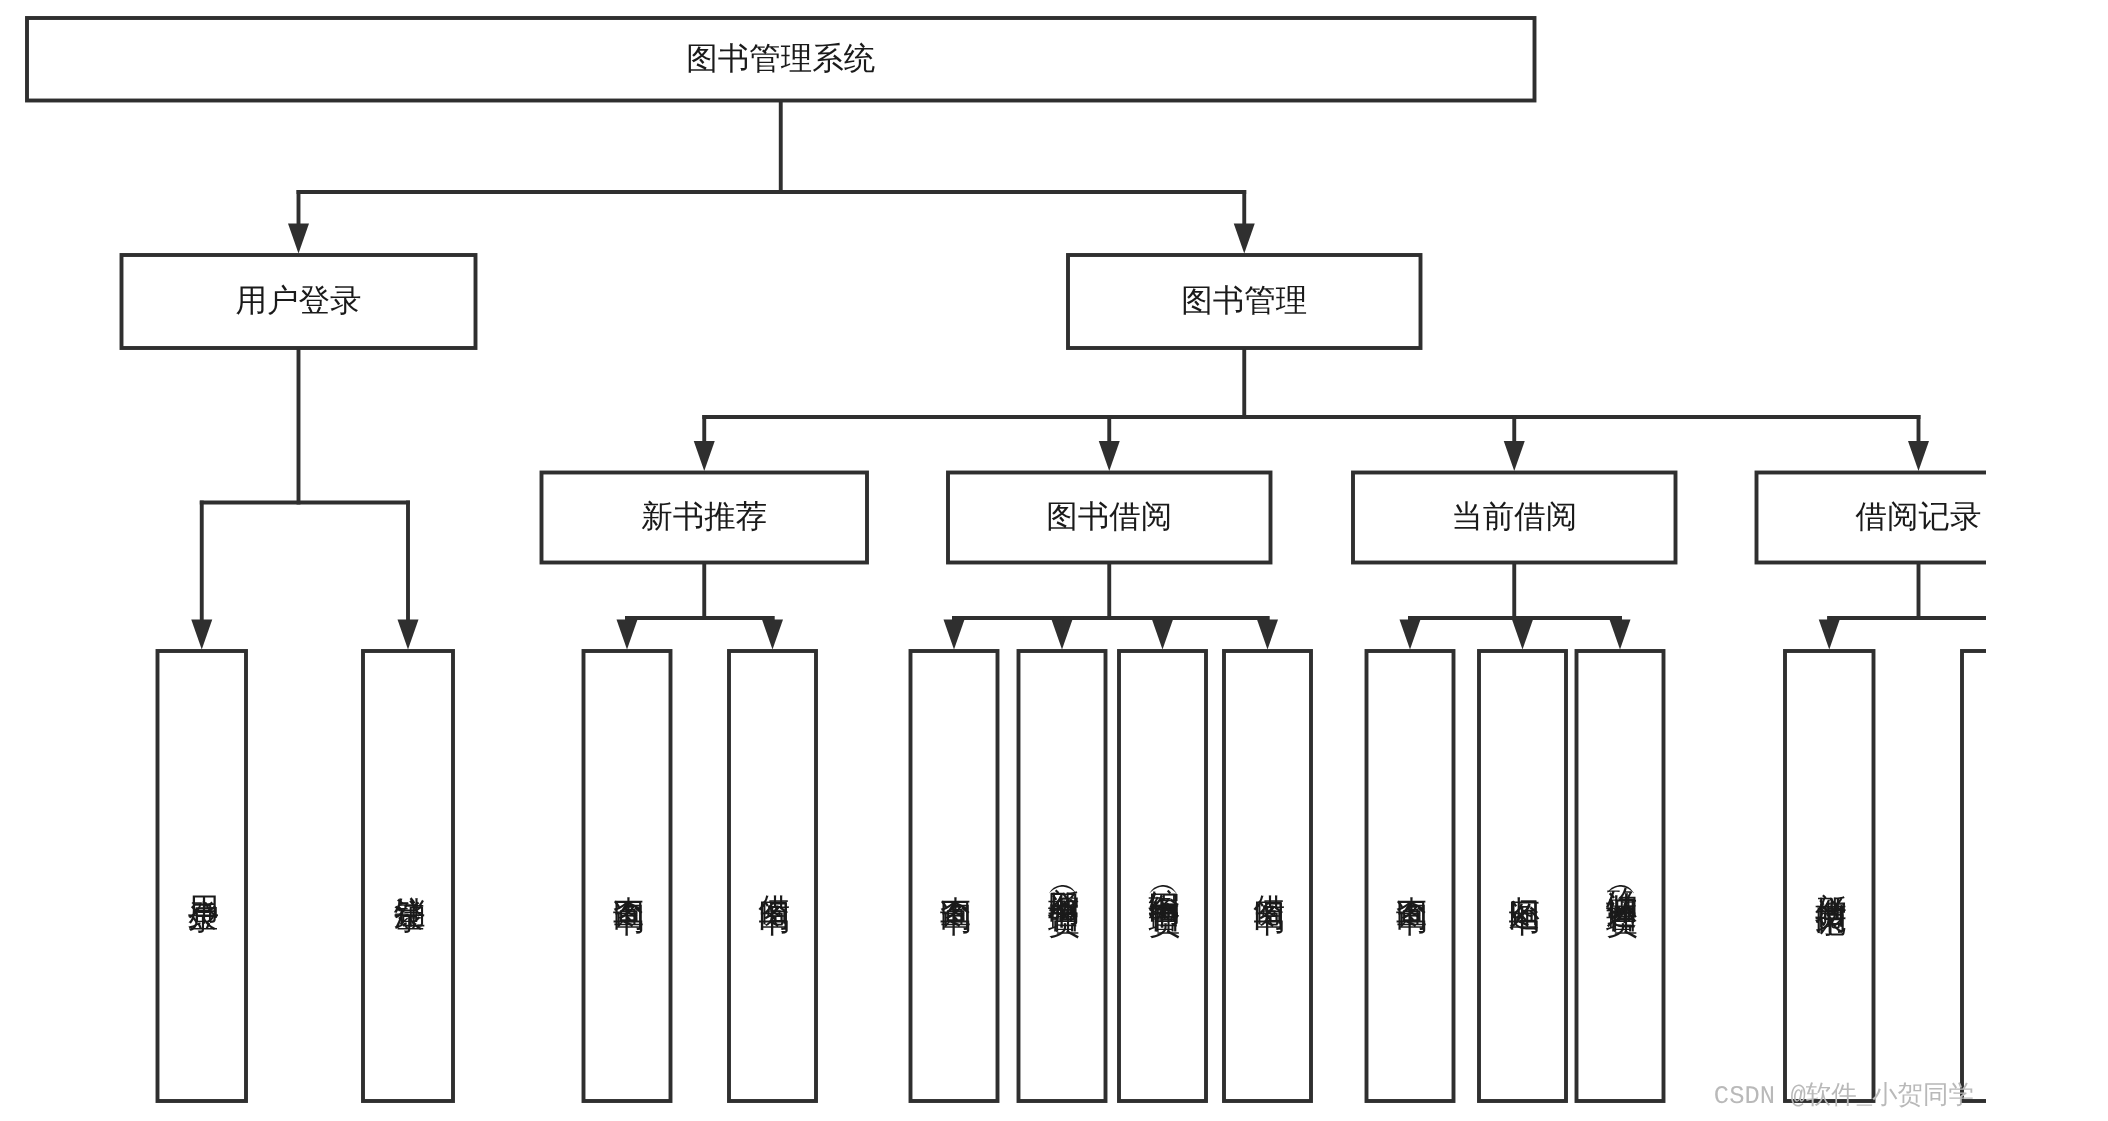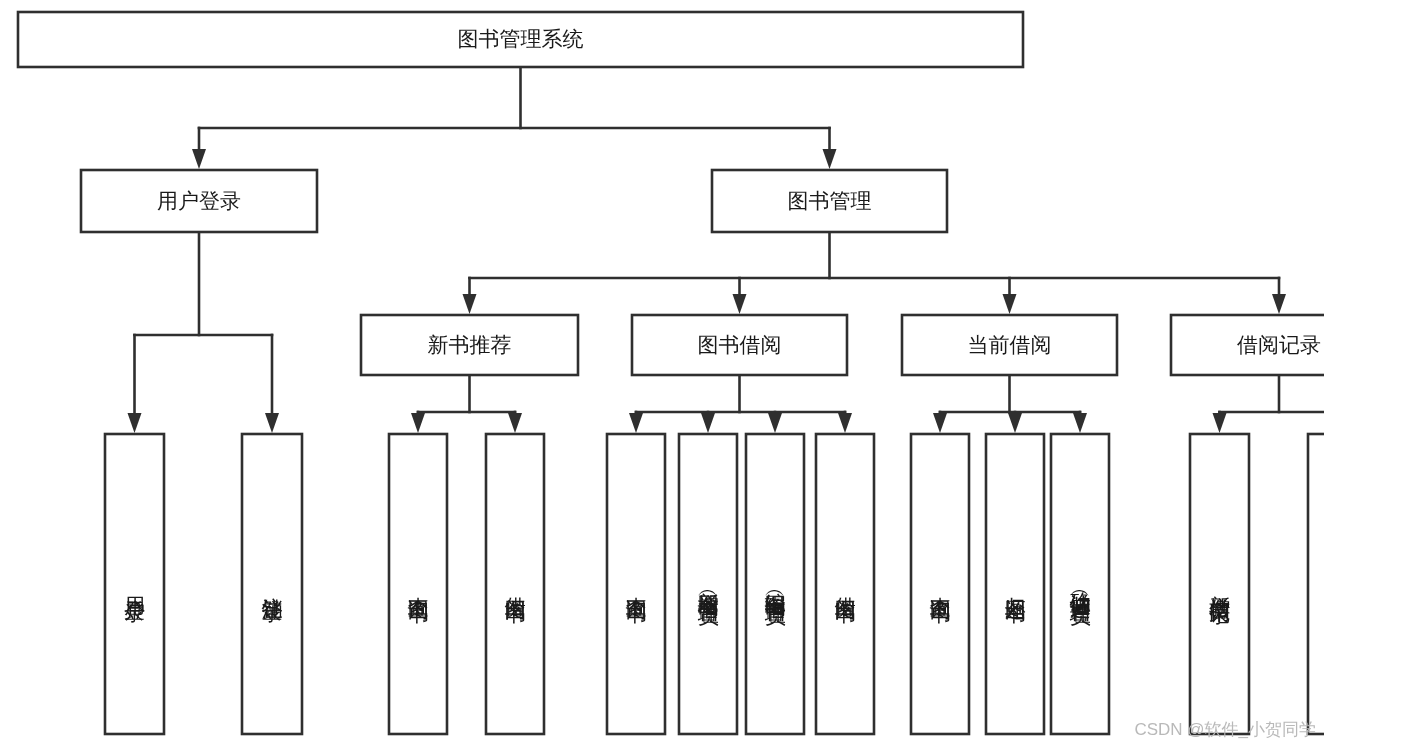--- a/index.html
+++ b/index.html
@@ -56,21 +56,21 @@
     line-height: 1.06;
     color: #1a1a1a;
     letter-spacing: 2px;
     white-space: nowrap;
     pointer-events: none;
   }
   .watermark {
     position: absolute;
     right: 8px;
     bottom: 6px;
-    font-family: Liberation Sans, sans-serif;
+    font-family: Liberation Mono, monospace;
     font-size: 17px;
     color: #b9b9b9;
     white-space: nowrap;
   }
 </style>
 </head>
 <body>
 
 <div id="page">
 

